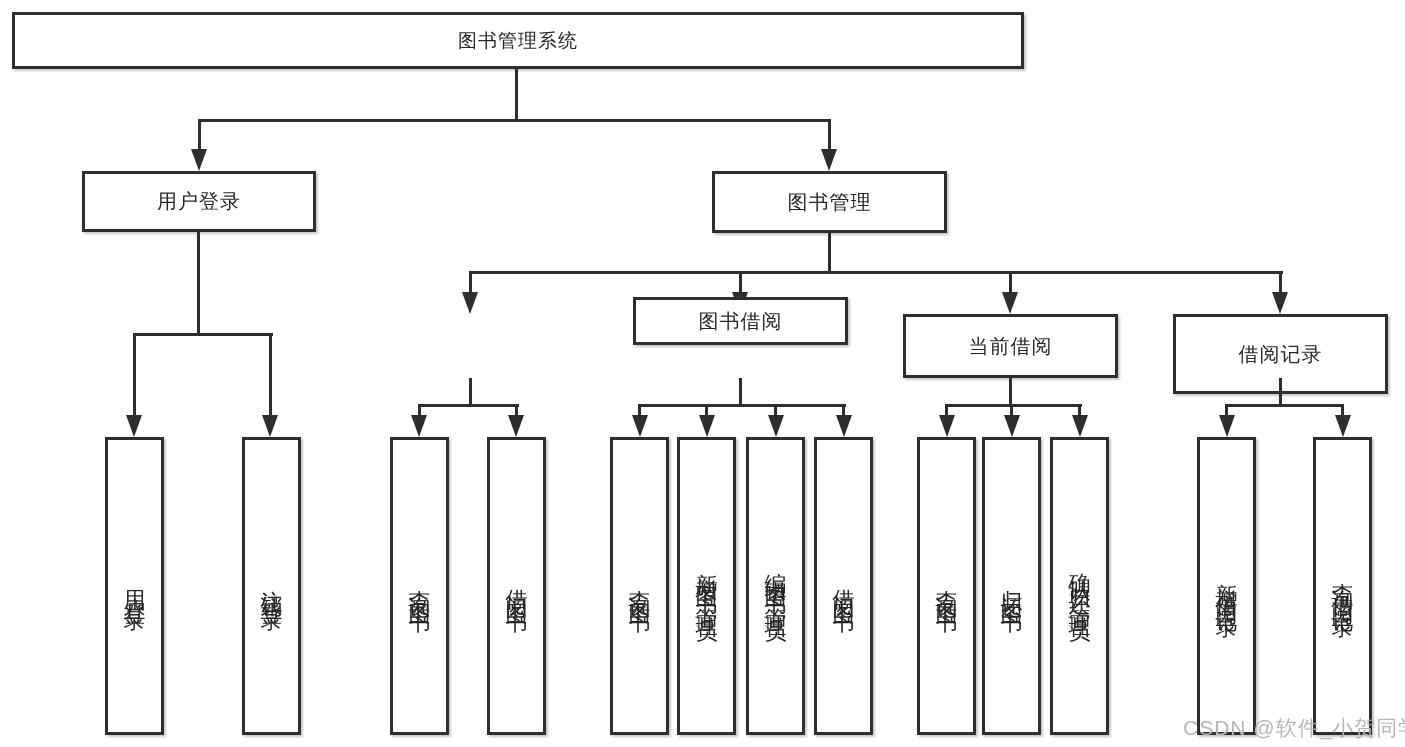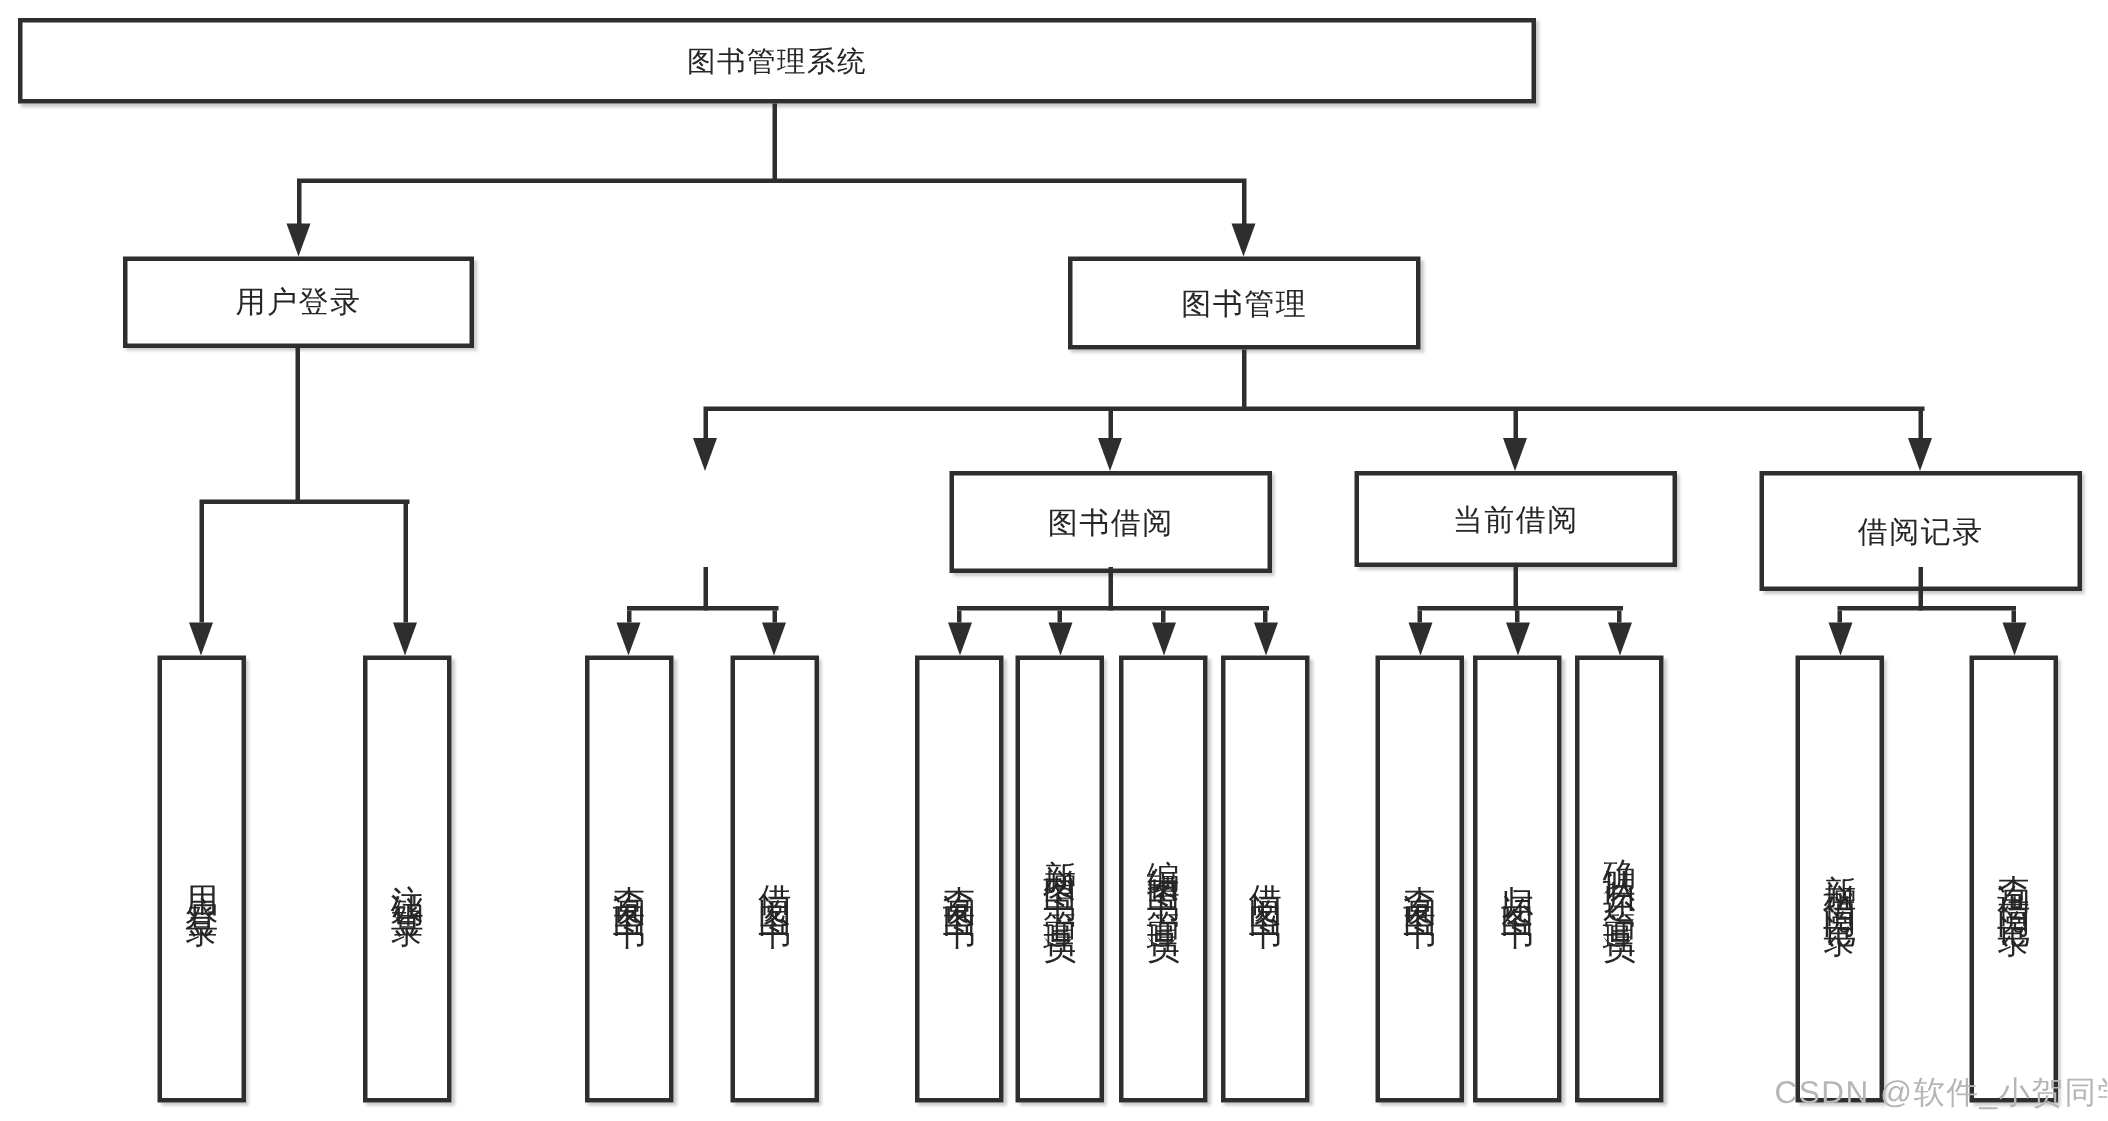--- a/index.html
+++ b/index.html
@@ -88,21 +88,21 @@
   <div class="hline" style="left:469px;top:271px;width:814px;"></div>
   <div class="vline" style="left:469px;top:274px;height:19px;"></div>
   <div class="arrow" style="left:462px;top:292px;"></div>
   <div class="vline" style="left:739px;top:274px;height:19px;"></div>
   <div class="arrow" style="left:732px;top:292px;"></div>
   <div class="vline" style="left:1009px;top:274px;height:19px;"></div>
   <div class="arrow" style="left:1002px;top:292px;"></div>
   <div class="vline" style="left:1279px;top:274px;height:19px;"></div>
   <div class="arrow" style="left:1272px;top:292px;"></div>
 
-  <div class="node" style="left:633px;top:314px;width:215px;height:68px;">图书借阅</div>
+  <div class="node" style="left:633px;top:297px;width:215px;height:48px;">图书借阅</div>
   <div class="node" style="left:903px;top:314px;width:215px;height:64px;text-align:center;">当前借阅</div>
   <div class="node" style="left:1173px;top:314px;width:215px;height:80px;">借阅记录</div>
 
   <div class="vline" style="left:469px;top:378px;height:29px;"></div>
   <div class="hline" style="left:418px;top:404px;width:101px;"></div>
   <div class="vline" style="left:418px;top:407px;height:8px;"></div>
   <div class="arrow" style="left:411px;top:415px;"></div>
   <div class="vline" style="left:515px;top:407px;height:8px;"></div>
   <div class="arrow" style="left:508px;top:415px;"></div>
 

